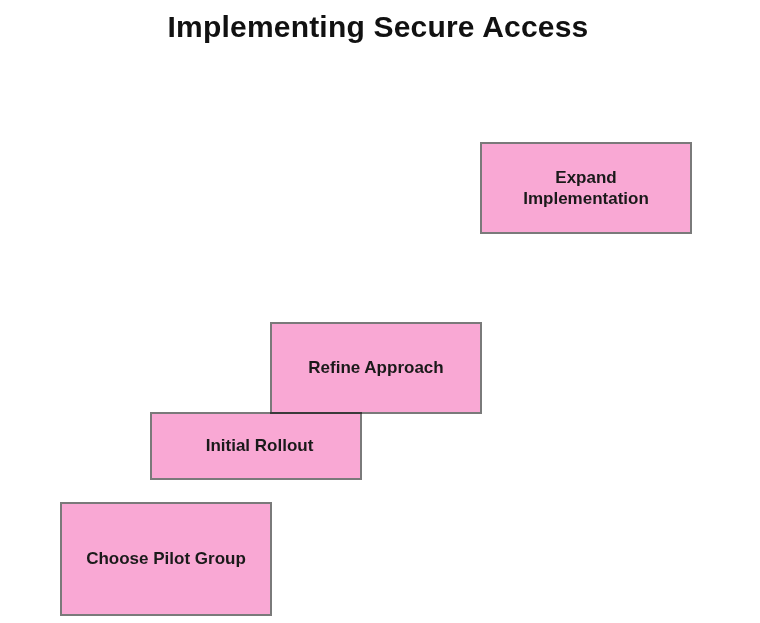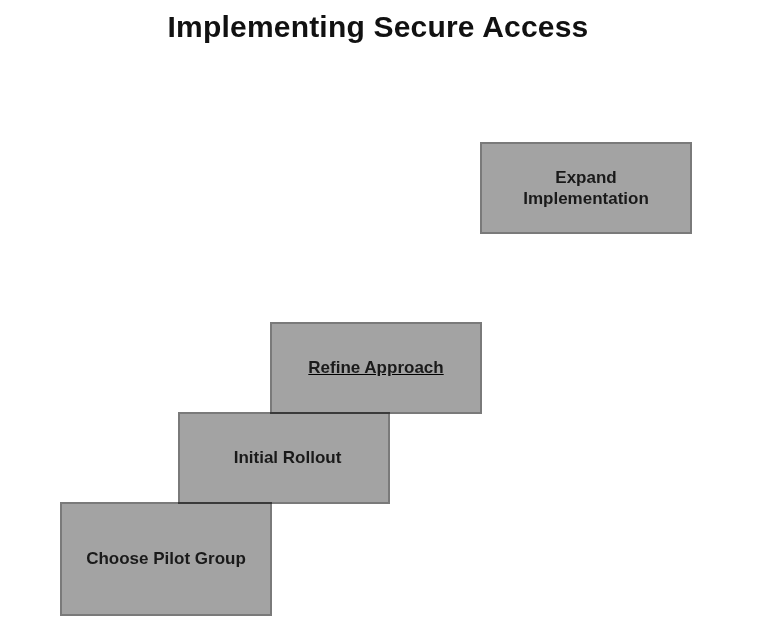--- a/index.html
+++ b/index.html
@@ -25,39 +25,39 @@
     font-size: 30px;
     line-height: 42px;
     font-weight: bold;
     color: #111111;
     letter-spacing: 0.2px;
   }
   .step {
     position: absolute;
     box-sizing: border-box;
     width: 212px;
-    background: #a3a3a3;
+    background: #f9a8d4;
     background-clip: padding-box; 
     border: 2px solid rgba(0, 0, 0, 0.52);
     display: flex;
     align-items: center;
     justify-content: center;
   }
   .step .label {
     font-size: 17px;
     font-weight: bold;
     line-height: 1.25;
     color: #1a1a1a;
     text-align: center;
     padding: 0 10px;
   }
   
   .step1 { left: 60px;  top: 502px; height: 114px; }
-  .step2 { left: 178px; top: 412px; height: 92px; padding-left: 7px; }
-  .step3 { left: 270px; top: 322px; height: 92px; text-decoration: underline; }
+  .step2 { left: 150px; top: 412px; height: 68px; padding-left: 7px; }
+  .step3 { left: 270px; top: 322px; height: 92px; }
   .step4 { left: 375px; top: 232px; height: 92px; }
   .step5 { left: 480px; top: 142px; height: 92px; }
   .step5 .label { max-width: 150px; } 
 </style>
 </head>
 <body>
 
 <div class="canvas">
 
   <h1 class="title">Implementing Secure Access</h1>

